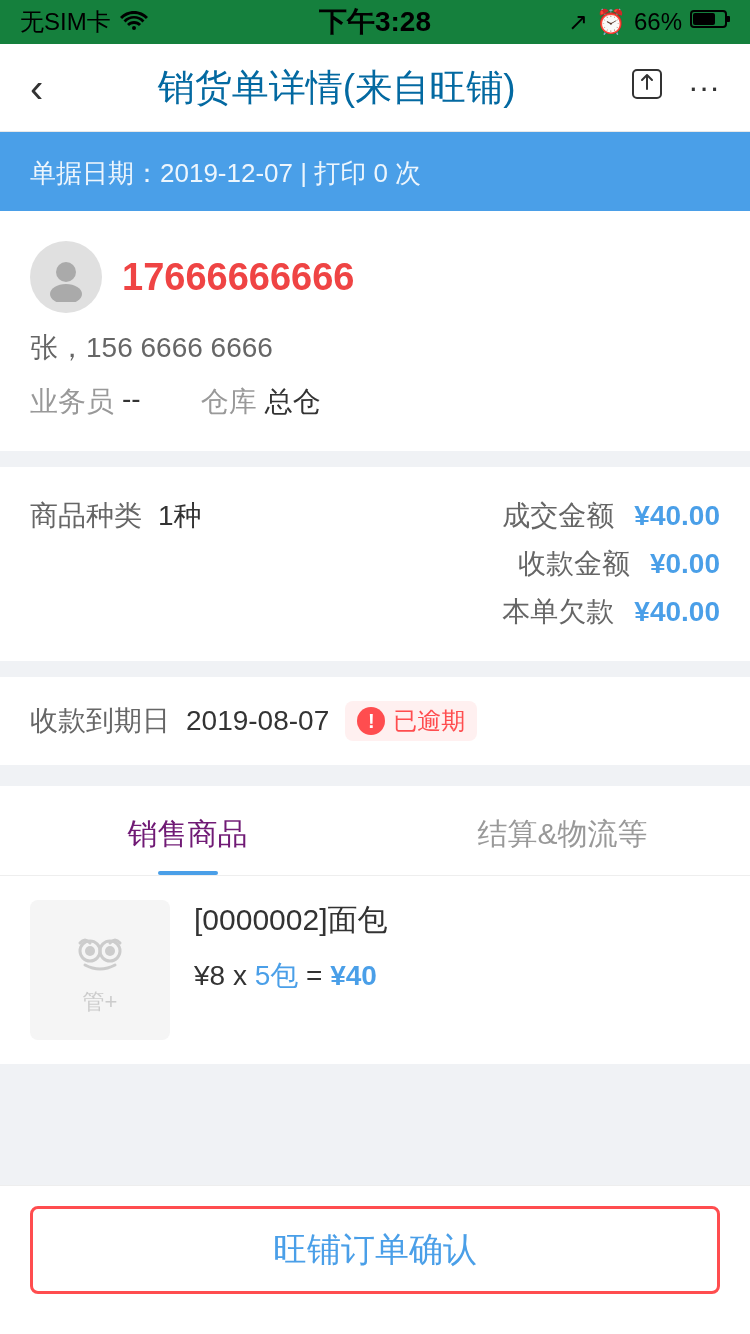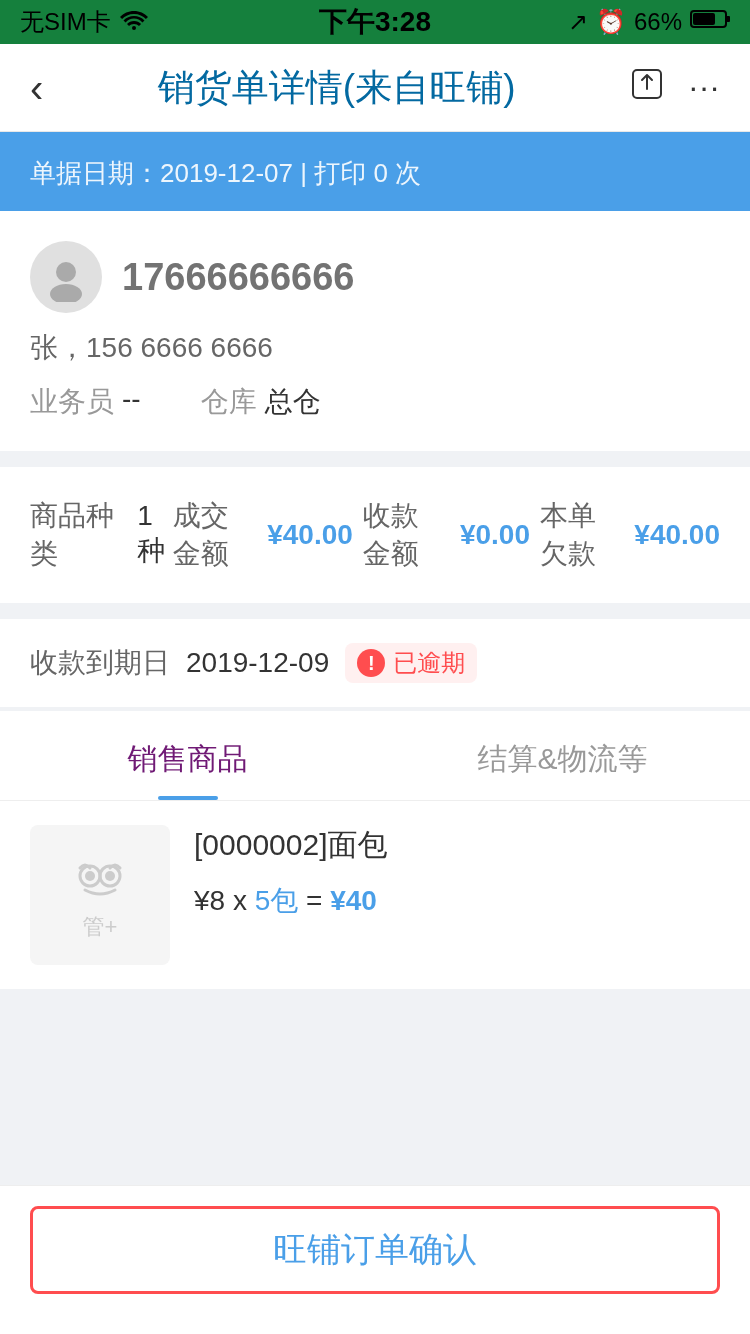--- a/index.html
+++ b/index.html
@@ -132,21 +132,21 @@
       overflow: hidden;
     }
     .avatar svg {
       width: 50px;
       height: 50px;
       fill: #aaa;
     }
     .customer-phone {
       font-size: 38px;
       font-weight: 600;
-      color: #737373;
+      color: #ef4444;
     }
     .customer-name {
       font-size: 28px;
       color: #666;
       margin-bottom: 16px;
     }
     .customer-meta {
       display: flex;
       gap: 60px;
       font-size: 28px;
@@ -182,20 +182,21 @@
       color: #666;
     }
     .summary-label {
       color: #666;
     }
     .summary-value {
       color: #333;
     }
     .summary-right {
       display: flex;
+      flex-direction: column;
       align-items: flex-end;
       gap: 10px;
     }
     .summary-row {
       display: flex;
       align-items: center;
       gap: 20px;
       font-size: 28px;
     }
     .summary-row-label {
@@ -203,21 +204,21 @@
     }
     .amount-blue {
       color: #4a9fe8;
       font-weight: 600;
     }
 
     
     .due-section {
       background: #fff;
       padding: 24px 30px;
-      margin-bottom: 4px;
+      margin-bottom: 21px;
       display: flex;
       align-items: center;
       gap: 16px;
       font-size: 28px;
     }
     .due-label {
       color: #666;
     }
     .due-date {
       color: #333;
@@ -444,21 +445,21 @@
       <div class="summary-row">
         <span class="summary-row-label">本单欠款</span>
         <span class="amount-blue">¥40.00</span>
       </div>
     </div>
   </div>
 </div>
 
 <div class="due-section">
   <span class="due-label">收款到期日</span>
-  <span class="due-date">2019-12-09</span>
+  <span class="due-date">2019-08-07</span>
   <div class="overdue-badge">
     <div class="overdue-icon">!</div>
     <span>已逾期</span>
   </div>
 </div>
 
 <div class="tabs-section">
   <div class="tabs-bar">
     <div class="tab-item active">
       <span>销售商品</span>

